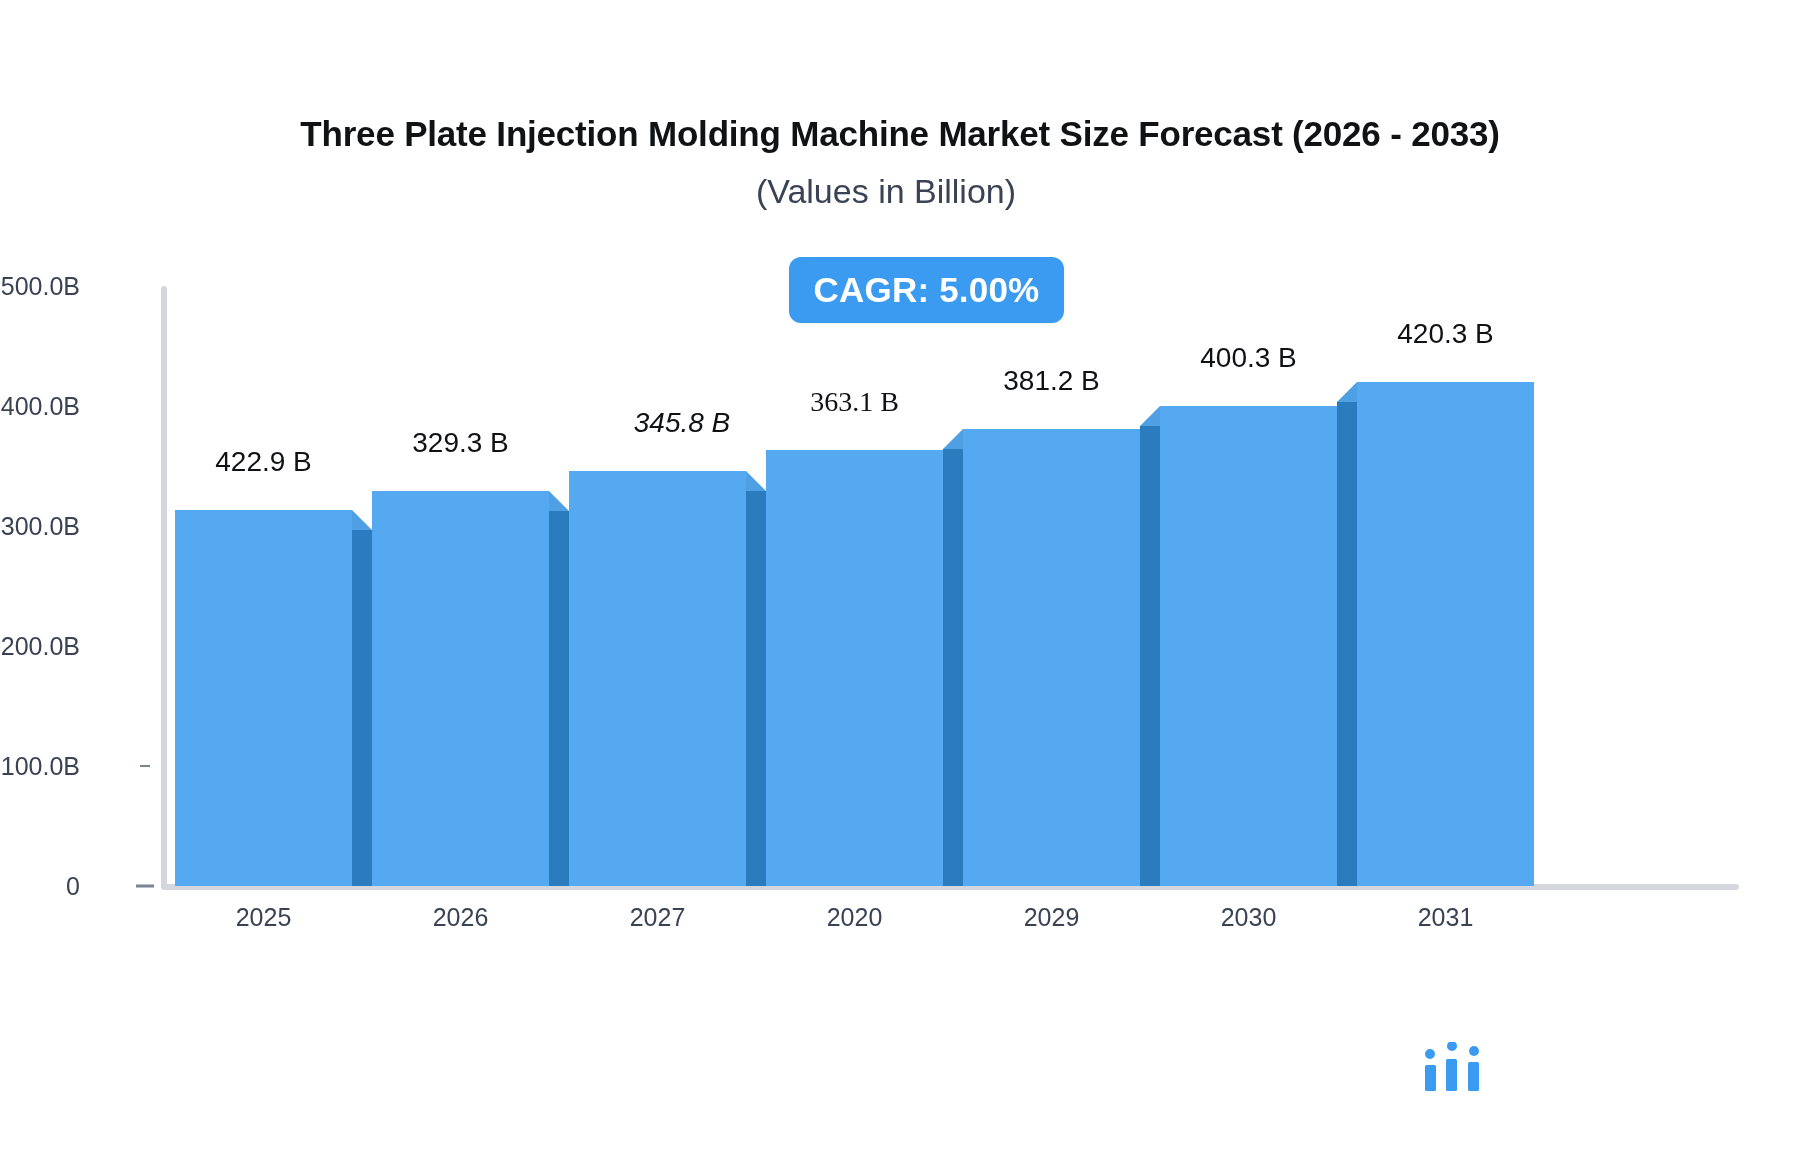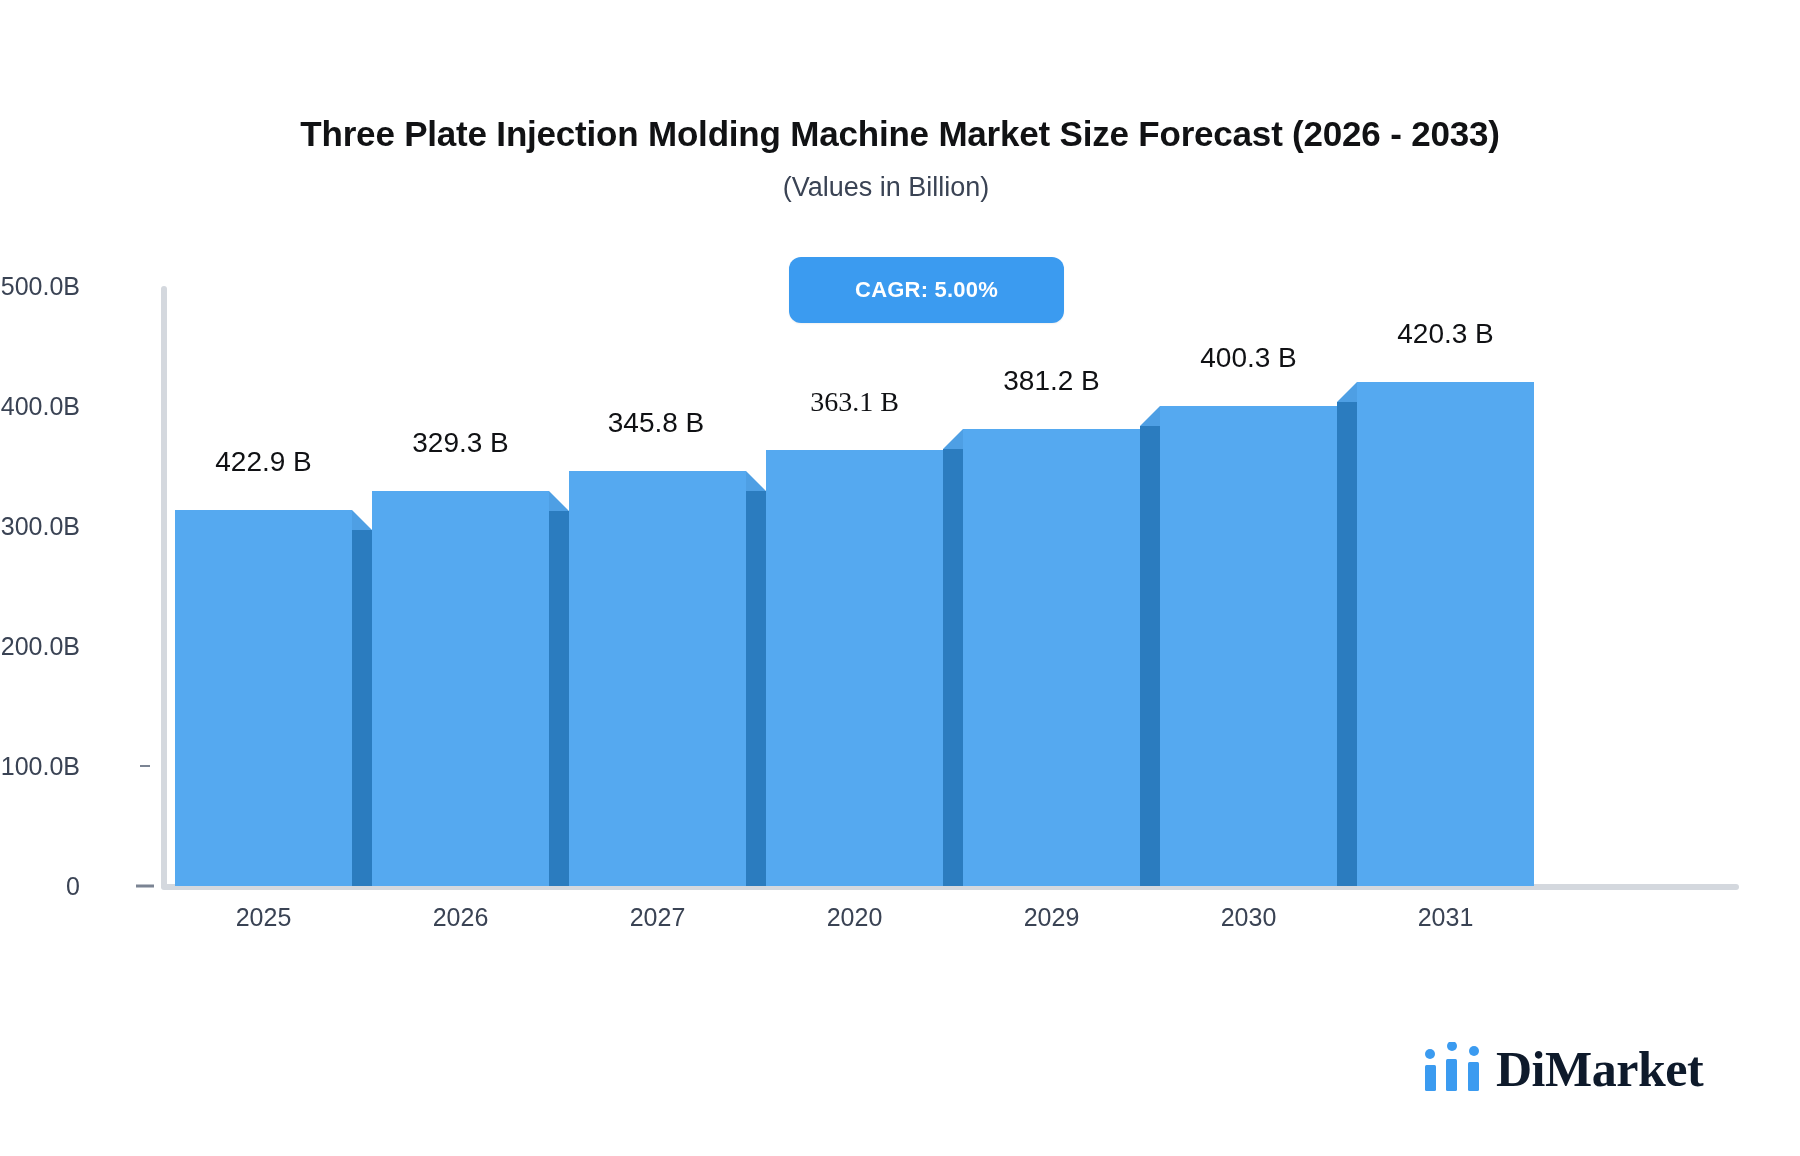--- a/index.html
+++ b/index.html
@@ -30,39 +30,39 @@
     color: #111214;
     letter-spacing: -0.2px;
     white-space: nowrap;
   }
   .subtitle {
     position: absolute;
     top: 172px;
     left: 0;
     width: 1772px;
     text-align: center;
-    font-size: 27px;
+    font-size: 34px;
     font-weight: 400;
     color: #3a4354;
   }
 
   
   .cagr-badge {
     position: absolute;
     left: 789px;
     top: 257px;
     width: 275px;
     height: 66px;
     background: #3b9bf0;
     border-radius: 12px;
     display: flex;
     align-items: center;
     justify-content: center;
     color: #ffffff;
-    font-size: 22px;
+    font-size: 35px;
     font-weight: 700;
     letter-spacing: 0.2px;
     box-shadow: 0 1px 2px rgba(0,0,0,0.06);
   }
 
   
   .plot {
     position: absolute;
     left: 0;
     top: 0;
@@ -224,21 +224,21 @@
           <div class="side" style="height: 375px;"></div>
           <div class="cap"></div>
           <div class="face"></div>
         </div>
         <div class="bar-value" style="left: 286.5px; top: 427px;">329.3 B</div>
         <div class="bar right-shade" style="left: 545px; width: 177px; height: 415px;">
           <div class="side" style="height: 395px;"></div>
           <div class="cap"></div>
           <div class="face"></div>
         </div>
-        <div class="bar-value" style="left: 482px; top: 407px;">345.8 B</div>
+        <div class="bar-value" style="left: 508px; top: 407px; font-style: italic;">345.8 B</div>
         <div class="bar right-shade" style="left: 742px; width: 177px; height: 436px;">
           <div class="side" style="height: 416px;"></div>
           <div class="cap"></div>
           <div class="face"></div>
         </div>
         <div class="bar-value" style="left: 680.5px; top: 386px; font-family: Liberation Serif, serif;">363.1 B</div>
         <div class="bar left-shade" style="left: 939px; width: 177px; height: 457px;">
           <div class="side" style="height: 437px;"></div>
           <div class="cap"></div>
           <div class="face"></div>
@@ -272,16 +272,15 @@
     <span class="logo-mark">
       <svg width="58" height="50" viewBox="0 0 58 50" xmlns="http://www.w3.org/2000/svg">
         <circle cx="6" cy="12" r="5" fill="#3b9bf0"></circle>
         <circle cx="28" cy="4" r="5" fill="#3b9bf0"></circle>
         <circle cx="50" cy="9" r="5" fill="#3b9bf0"></circle>
         <rect x="1" y="23" width="11" height="26" rx="1.5" fill="#3b9bf0"></rect>
         <rect x="22" y="17" width="11" height="32" rx="1.5" fill="#3b9bf0"></rect>
         <rect x="44" y="20" width="11" height="29" rx="1.5" fill="#3b9bf0"></rect>
       </svg>
     </span>
-    <span class="logo-text">DiMarket</span>
   </div>
 
 </div>
 
 </body></html>

